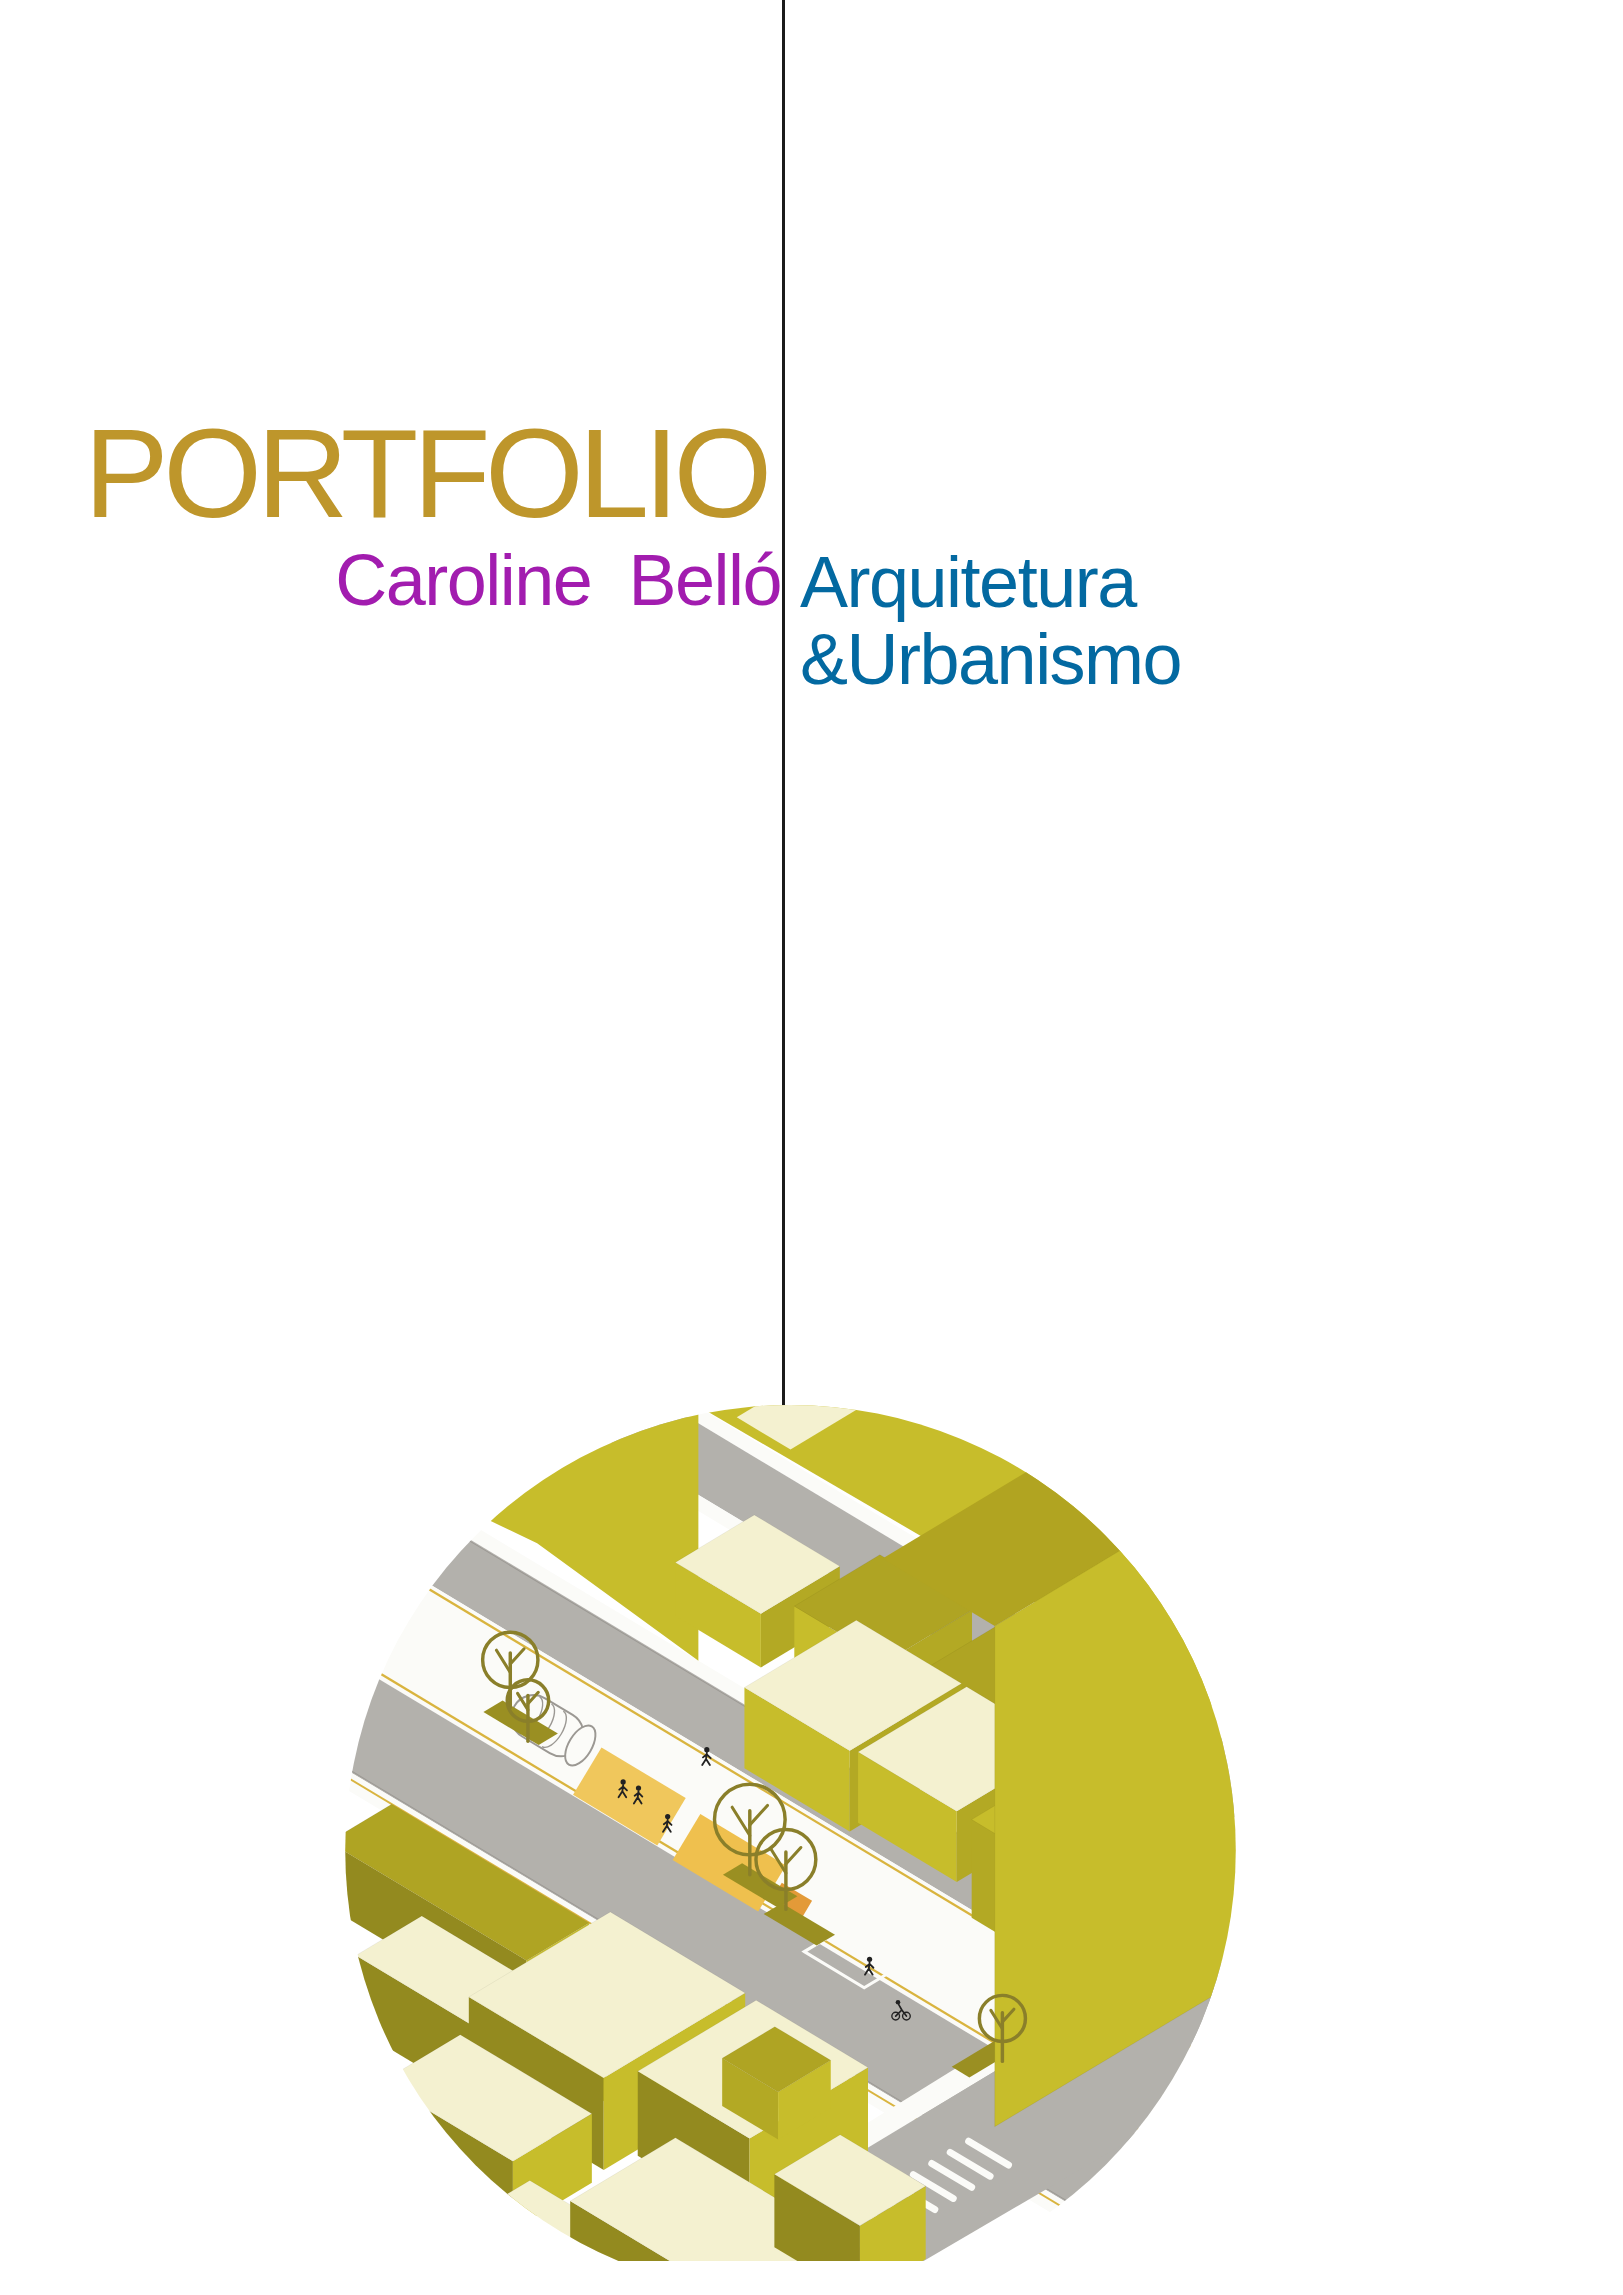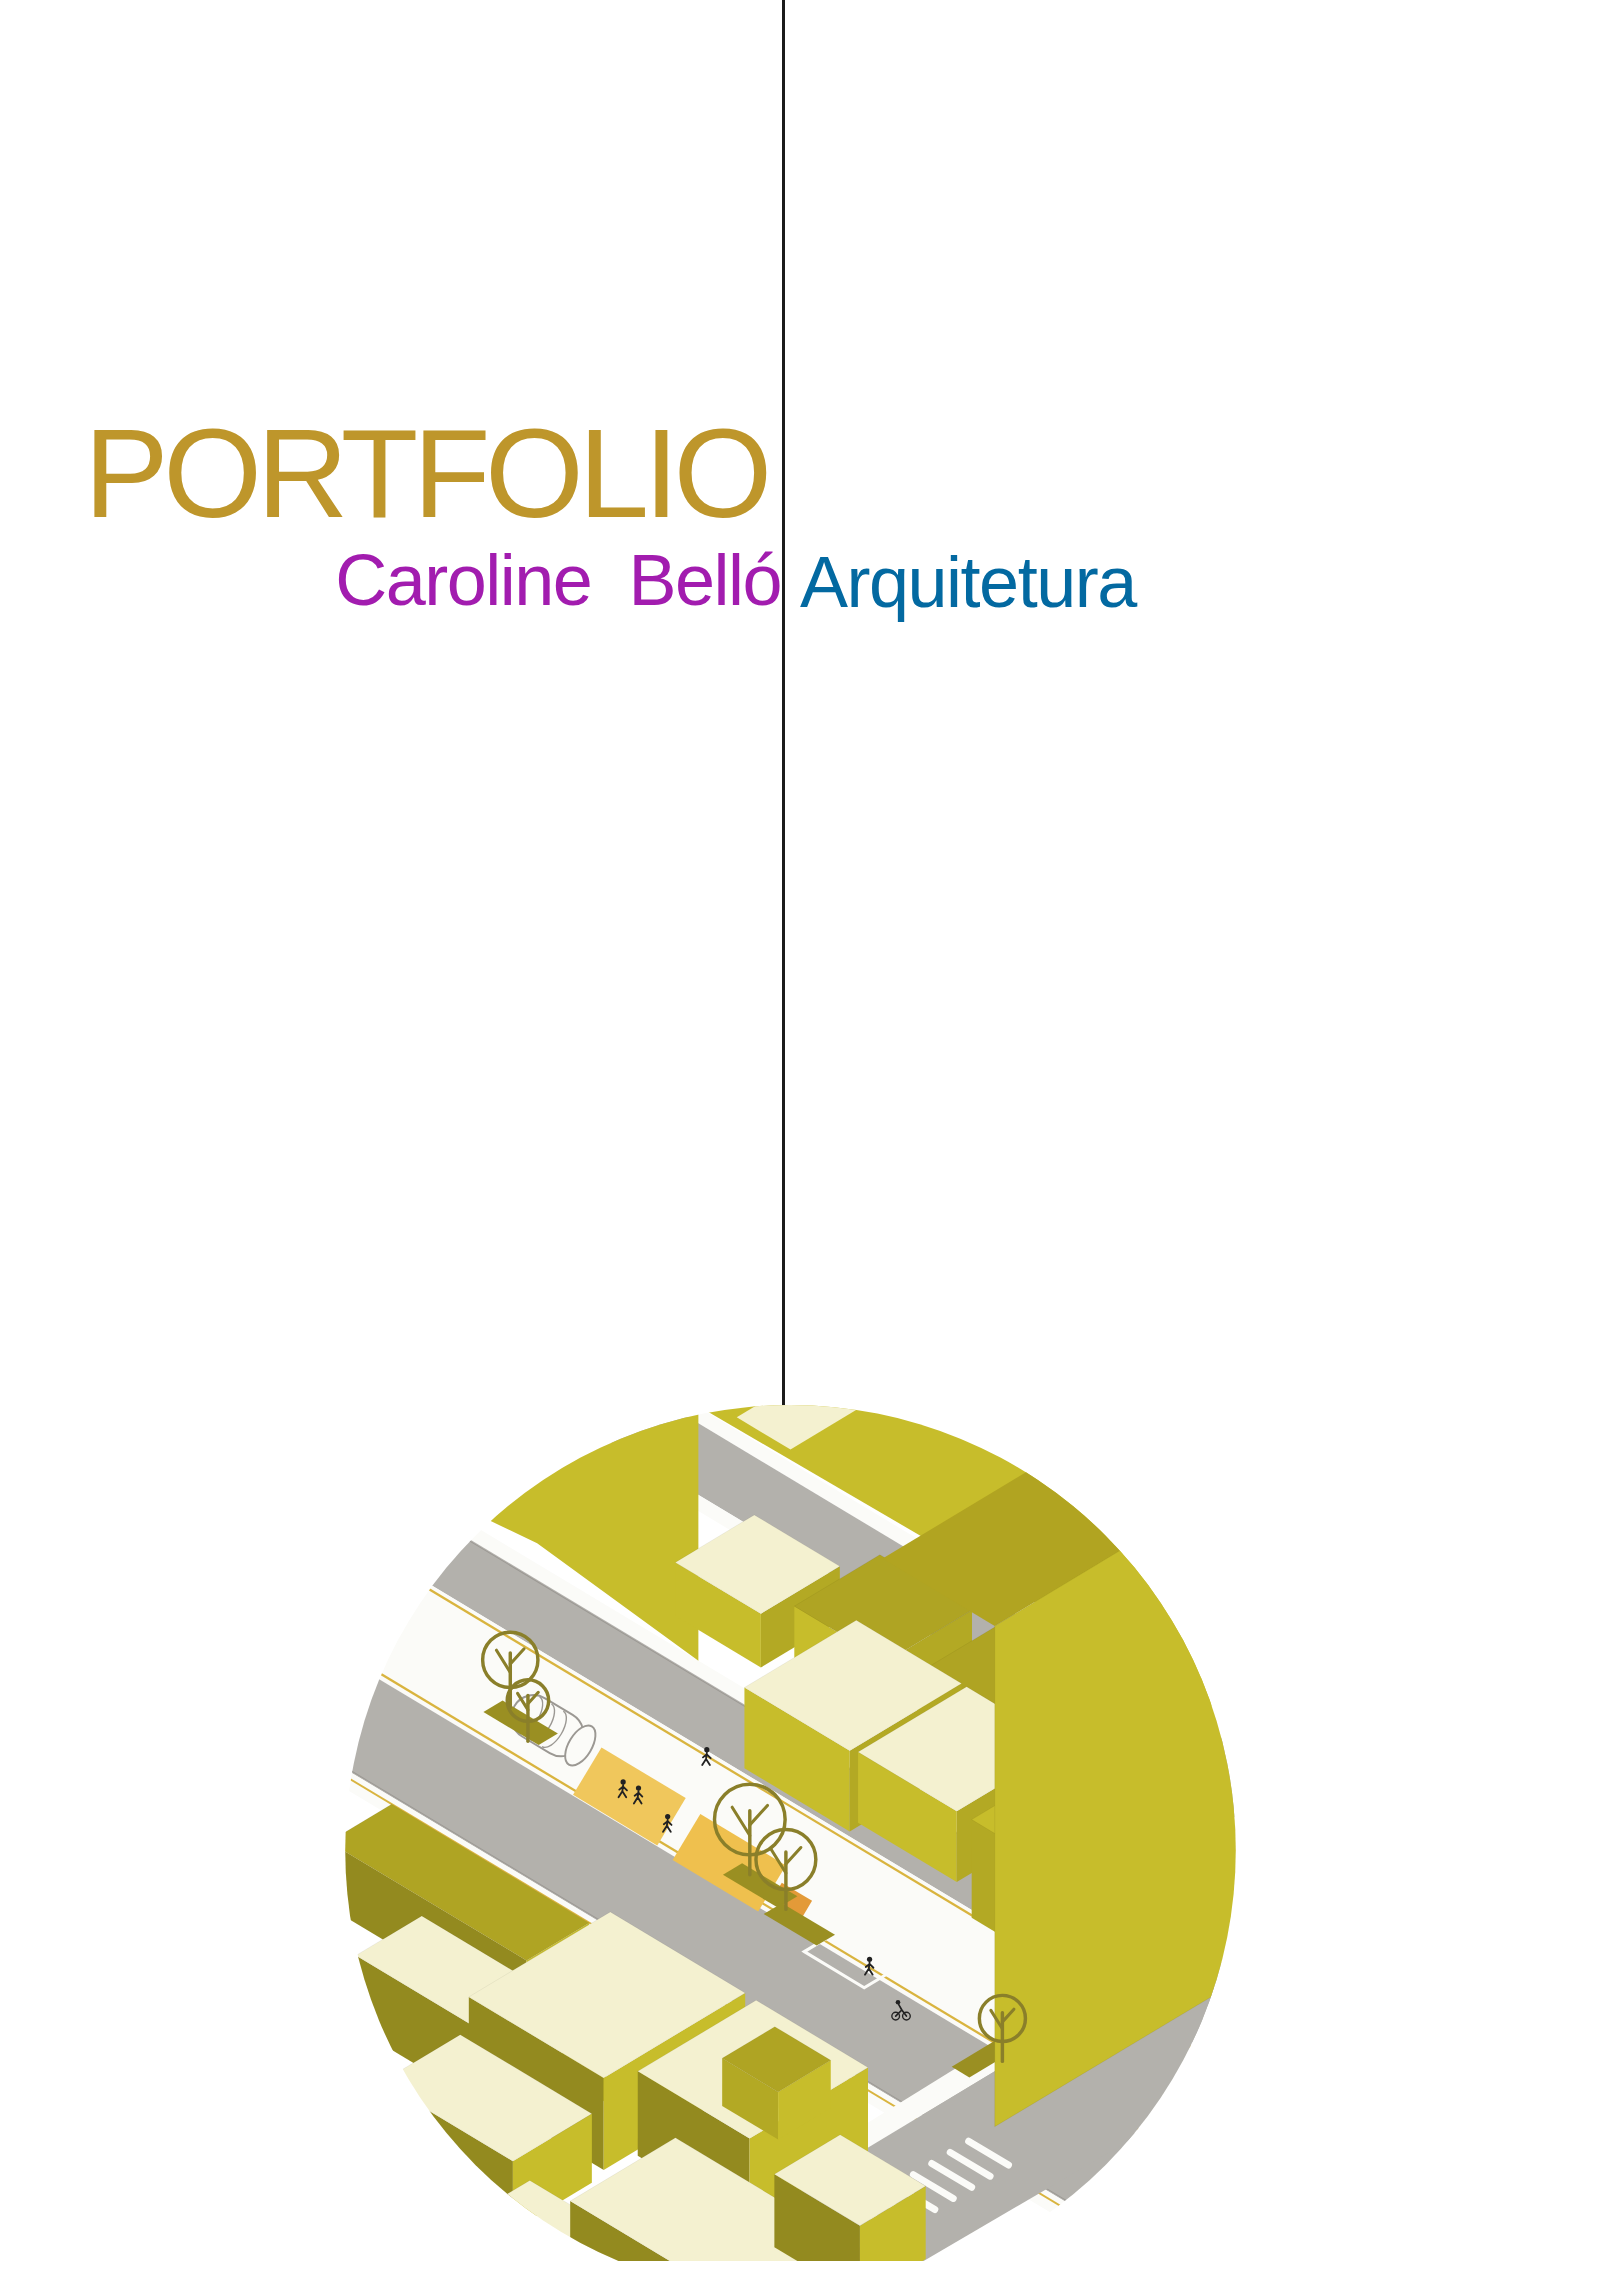--- a/index.html
+++ b/index.html
@@ -19,21 +19,21 @@
 <body>
 
 <div class="page" style="background: rgb(255, 255, 255);">
 
   <div class="rule" style="background: rgb(27, 27, 27);"></div>
 
   <div class="title" style="color: rgb(190, 150, 43);">PORTFOLIO</div>
 
   <div class="author" style="color: #a21caf; padding-left: 9px;">Caroline  Belló</div>
 
-  <div class="field" style="color: #0369a1;"><span>Arquitetura</span><br></div>
+  <div class="field" style="color: #0369a1;"><span>Arquitetura</span><br><span>&amp;Urbanismo</span></div>
 
   <div class="scene">
     <svg id="scene-svg" width="891" height="856" viewBox="0 0 1160 1115" xmlns="http://www.w3.org/2000/svg">
         <defs>
           <clipPath id="cc">
             <circle cx="580" cy="580" r="580"></circle>
           </clipPath>
         </defs>
         <g clip-path="url(#cc)">
           <g transform="rotate(31 580 580)">

